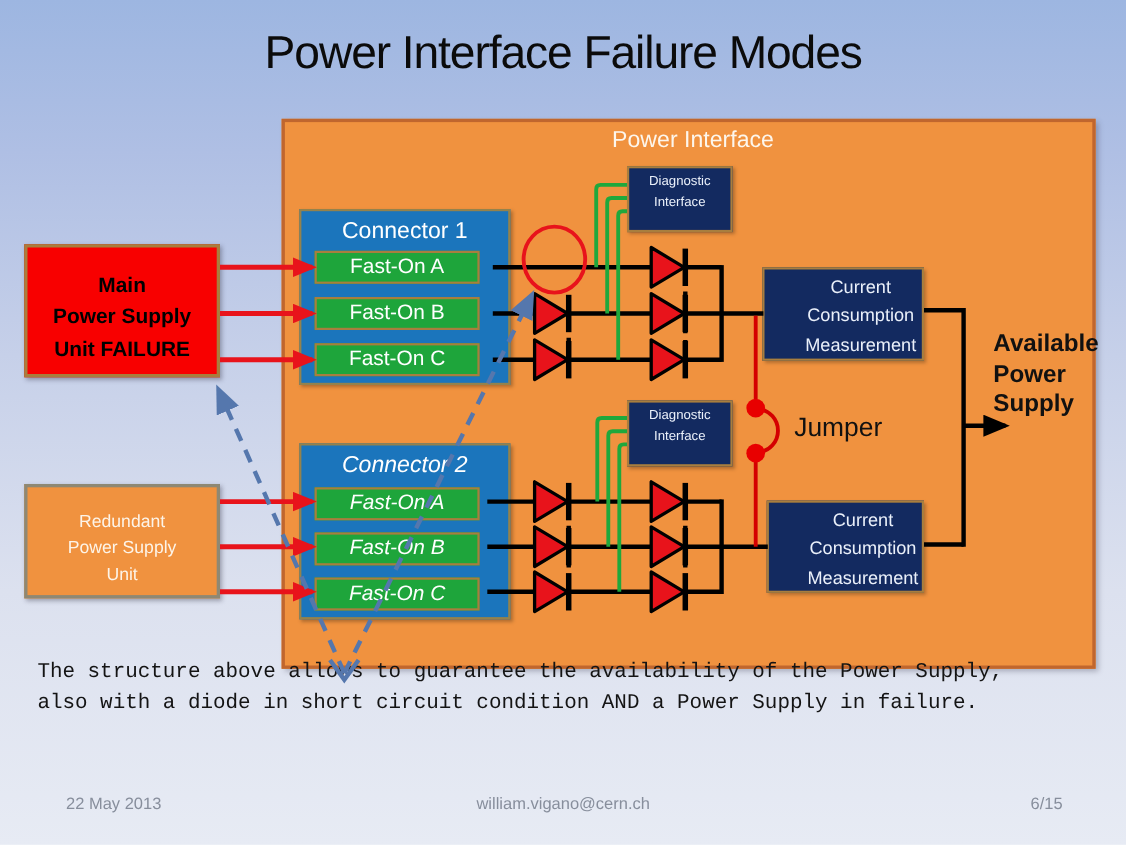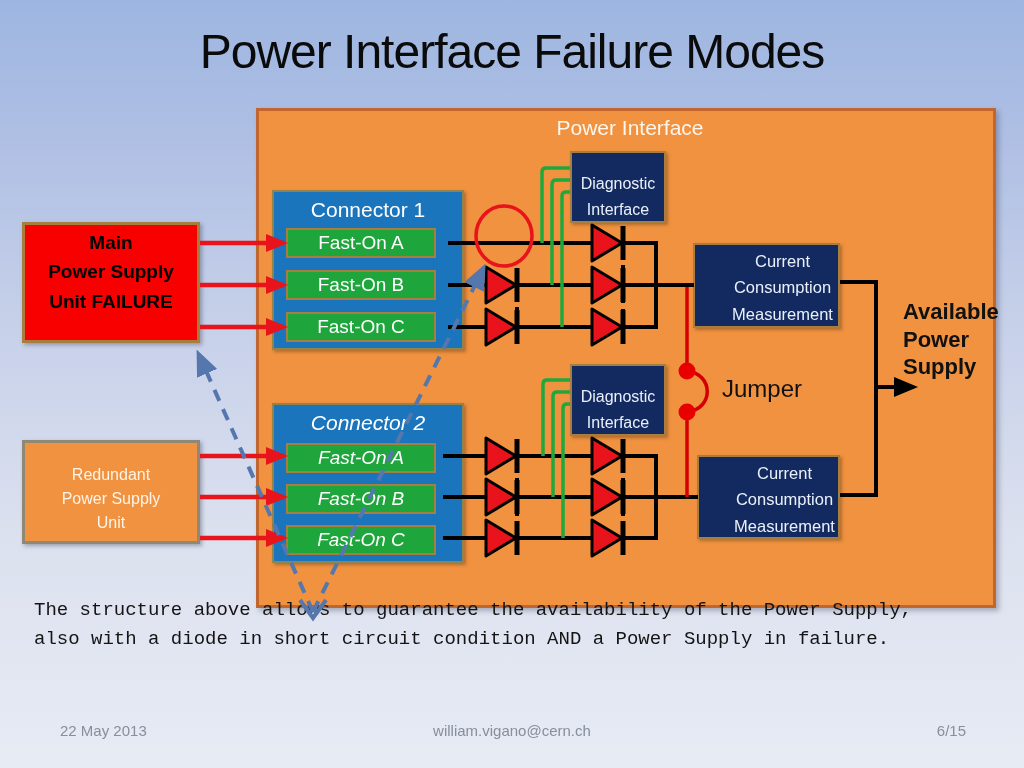--- a/index.html
+++ b/index.html
@@ -4,21 +4,21 @@
 <style>
   html,body{margin:0;padding:0;}
   .slide{
     position:relative;width:1024px;height:768px;overflow:hidden;
     font-family:"Liberation Sans",sans-serif;
     background:linear-gradient(180deg,#9DB6E1 0%,#AFBFE4 18%,#C6D0E9 42%,#DCE1EF 70%,#E7EBF4 100%);
   }
   .abs{position:absolute;}
   .slide-title{
     left:0;right:0;top:24px;text-align:center;
-    font-size:48px;letter-spacing:-1px;color:#0b0b0b;
+    font-size:42px;letter-spacing:-1px;color:#0b0b0b;
   }
   .panel{
     left:256px;top:108px;width:740px;height:500px;
     background:#F0923F;border:3px solid #C0662E;
     box-shadow:3px 3px 5px rgba(60,60,80,.35);box-sizing:border-box;
   }
   .panel-title{left:495px;top:116px;width:270px;text-align:center;
     font-size:21px;color:#FDF6EC;}
   .connector{
     width:192px;height:160px;background:#1B75BC;border:2px solid #94824C;
@@ -28,27 +28,27 @@
     color:#fff;font-size:21px;}
   .pin{
     position:absolute;left:12px;width:150px;height:30px;
     background:#1EA53B;border:2px solid #A87E3E;box-sizing:border-box;
     color:#fff;font-size:19px;text-align:center;line-height:26px;
   }
   .navybox{
     background:#132A60;border:2px solid #A87E3E;box-sizing:border-box;
     color:#EAF0FA;text-align:center;box-shadow:2px 2px 3px rgba(60,40,20,.35);
   }
-  .di{width:96px;height:72px;font-size:16px;line-height:1.6;padding-top:18px;}
+  .di{width:96px;height:60px;font-size:12px;line-height:1.6;padding-top:2px;}
   .ccm{font-size:16.5px;line-height:1.6;padding-top:3px;padding-left:32px;}
   .main-psu{
     left:22px;top:222px;width:178px;height:121px;background:#F80000;
     border:3px solid #A87E3E;box-sizing:border-box;
     color:#000;font-weight:bold;font-size:19px;line-height:1.55;
-    text-align:center;padding-top:3px;box-shadow:2px 2px 4px rgba(60,60,80,.4);
+    text-align:center;padding-top:20px;box-shadow:2px 2px 4px rgba(60,60,80,.4);
   }
   .red-psu{
     left:22px;top:440px;width:178px;height:104px;background:#F0923F;
     border:3px solid #8E8874;box-sizing:border-box;
     color:#FDF4E8;font-size:16px;line-height:1.5;text-align:center;padding-top:20px;
     box-shadow:2px 2px 4px rgba(60,60,80,.4);
   }
   .available{left:903px;top:298px;width:110px;
     font-size:22px;font-weight:bold;color:#111;line-height:1.25;}
   .jumper-label{left:722px;top:375px;font-size:24px;color:#111;}

